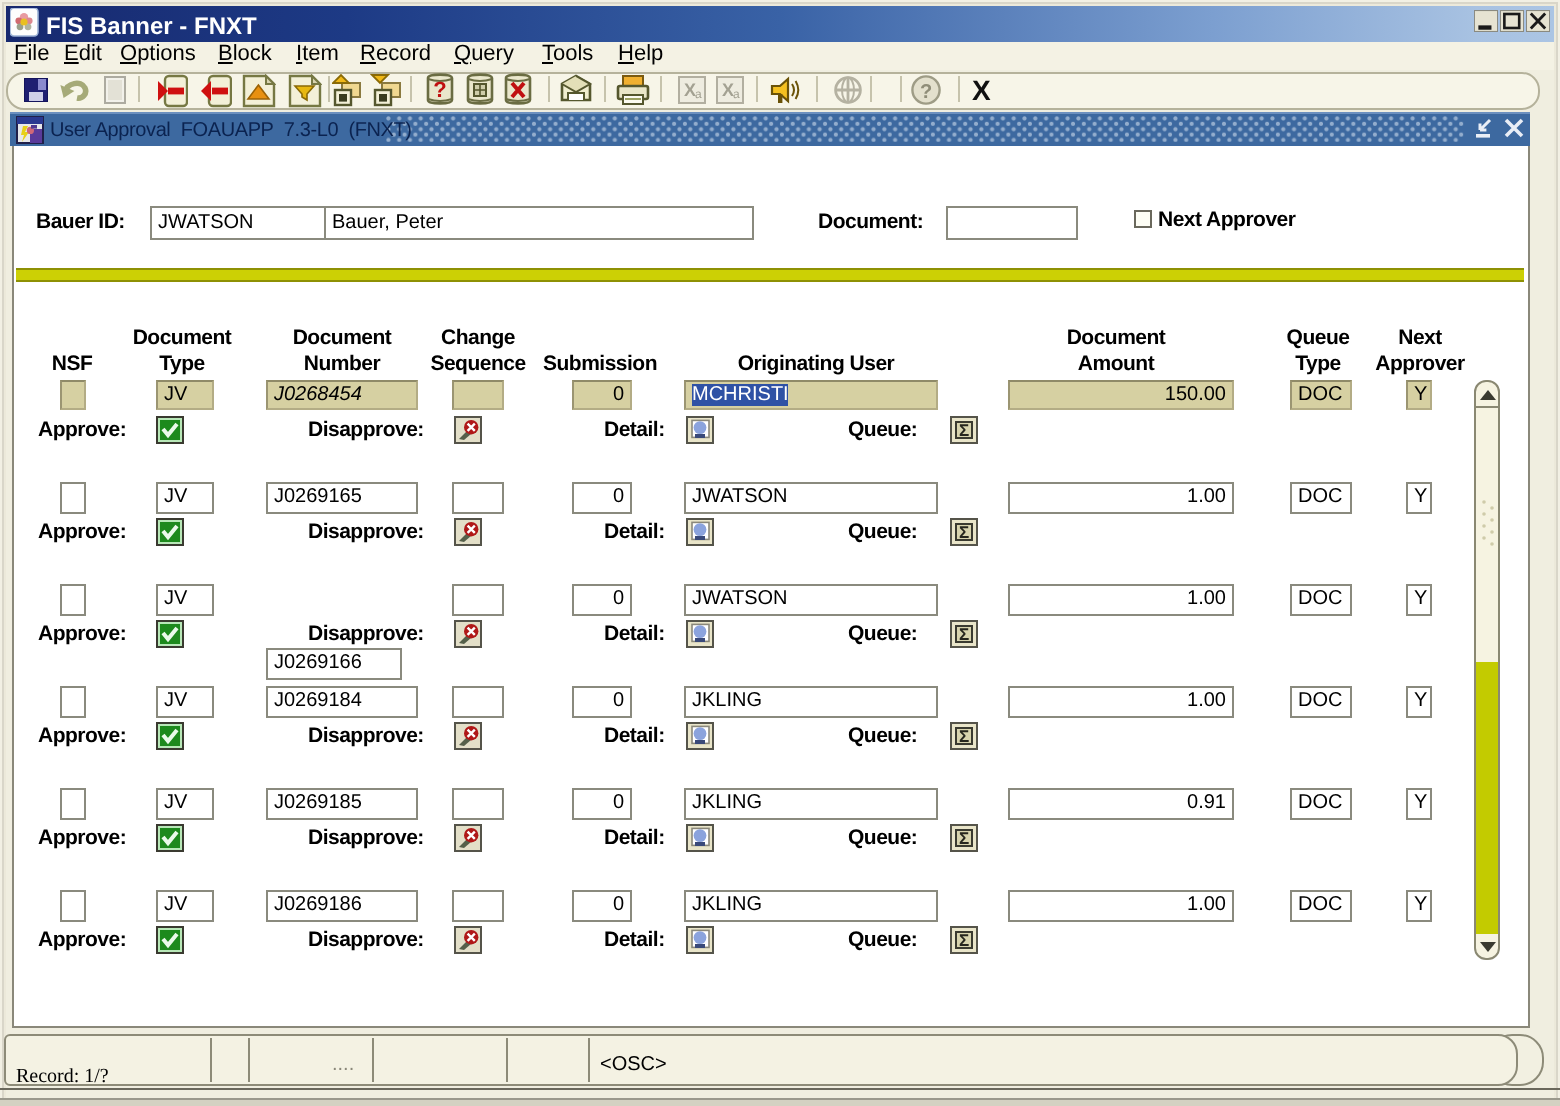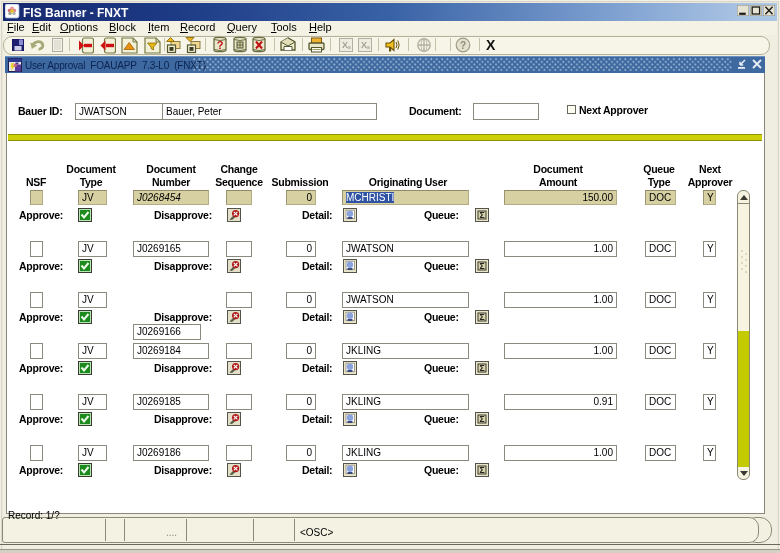--- a/index.html
+++ b/index.html
@@ -430,17 +430,17 @@
     </svg>
   </div>
 <div class="abs" style="left:3px;top:515px;width:774px;height:35px;background:#f0eee0;"></div>
 <div class="abs" style="left:744px;top:517px;width:28px;height:26px;border:1px solid #8d8b78;border-radius:12px;background:#f2f0e1;"></div>
 <div class="abs" style="left:2px;top:517px;width:757px;height:26px;border:1px solid #8d8b78;border-radius:3px 10px 10px 3px;background:#f4f2e3;"></div>
 <div class="abs" style="left:105px;top:519px;width:1px;height:22px;background:#8d8b78;"></div>
 <div class="abs" style="left:124px;top:519px;width:1px;height:22px;background:#8d8b78;"></div>
 <div class="abs" style="left:186px;top:519px;width:1px;height:22px;background:#8d8b78;"></div>
 <div class="abs" style="left:253px;top:519px;width:1px;height:22px;background:#8d8b78;"></div>
 <div class="abs" style="left:294px;top:519px;width:1px;height:22px;background:#8d8b78;"></div>
-<div class="abs" style="left:8px;top:510px;font-size:10px;color:#000;">Record: 1/?</div>
+<div class="abs" style="left:8px;top:533px;font-size:10px;color:#000;font-family:Liberation Serif, serif;">Record: 1/?</div>
 <div class="abs" style="left:166px;top:527px;font-size:10px;color:#8a887a;">....</div>
 <div class="abs" style="left:300px;top:527px;font-size:10px;color:#000;">&lt;OSC&gt;</div>
 <div class="abs" style="left:0;top:544px;width:780px;height:1px;background:#6a685c;"></div>
 <div class="abs" style="left:0;top:549px;width:780px;height:1px;background:#9a988c;"></div>
 <div class="abs" style="left:0;top:550px;width:780px;height:3px;background:#d4d1c2;"></div>
 </body></html>

